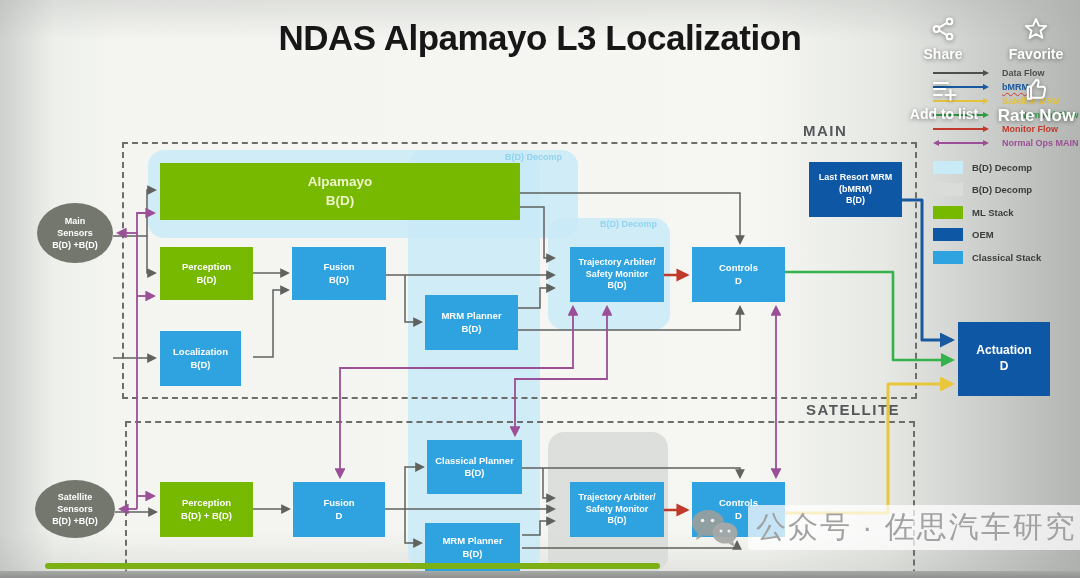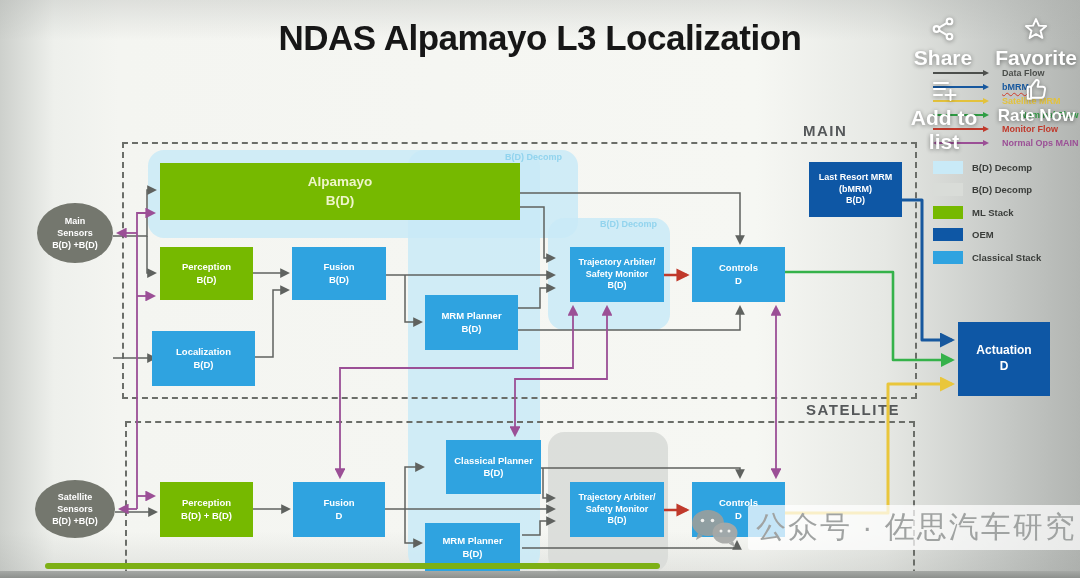--- a/index.html
+++ b/index.html
@@ -33,21 +33,21 @@
   .lar .ln{height:2px;flex:1;}
   .lar .hd{width:0;height:0;border-top:3.5px solid transparent;border-bottom:3.5px solid transparent;border-left:6px solid #000;}
   .lar .hdl{display:none;width:0;height:0;border-top:3.5px solid transparent;border-bottom:3.5px solid transparent;border-right:6px solid #000;}
   .lrow.double .hdl{display:block;}
   .lrow .ltx{font-size:9px;font-weight:700;color:#3a3d3a;white-space:nowrap;}
   .srow{display:flex;align-items:center;height:22.5px;gap:9px;}
   .srow .sw{width:30px;height:13px;flex:0 0 30px;}
   .srow .stx{font-size:9.5px;font-weight:700;color:#3a3d3a;white-space:nowrap;}
   
   .obtn{color:#fff;text-align:center;text-shadow:0 1px 4px rgba(0,0,0,.45);cursor:pointer;}
-  .obtn .olbl{font-size:21px;font-weight:700;margin-top:4px;}
+  .obtn .olbl{font-size:14px;font-weight:700;margin-top:4px;}
   .obtn.rate .olbl{font-size:17px;}
   .obtn svg{display:block;margin:0 auto;filter:drop-shadow(0 1px 2px rgba(0,0,0,.4));}
   
   .wm{left:688px;top:505px;display:flex;align-items:center;gap:8px;}
   .wmtext{font-size:30px;color:#a0a3a2;background:rgba(255,255,255,.72);padding:2px 8px;border-radius:3px;letter-spacing:2px;white-space:nowrap;}
   
   .progress{height:6px;border-radius:3px;}
   .pstrip{left:0;right:0;bottom:0;height:7px;background:linear-gradient(180deg,#a6a9a6,#8d908d);}
 </style>
 </head>
@@ -142,40 +142,40 @@
       <path d="M776 307 V477" marker-start="url(#m-purple)" marker-end="url(#m-purple)"></path>
     </g>
   </svg>
 
   <div class="abs node big" style="left: 160px; top: 163px; width: 360px; height: 57px; background: rgb(118, 185, 0);">Alpamayo
 B(D)</div>
   <div class="abs node" style="left: 160px; top: 247px; width: 93px; height: 53px; background: rgb(118, 185, 0);">Perception
 B(D)</div>
   <div class="abs node" style="left: 292px; top: 247px; width: 94px; height: 53px; background: rgb(47, 163, 224);">Fusion
 B(D)</div>
-  <div class="abs node" style="left: 152px; top: 331px; width: 103px; height: 55px; background: rgb(47, 163, 224);">Localization
+  <div class="abs node" style="left: 160px; top: 331px; width: 81px; height: 55px; background: rgb(47, 163, 224);">Localization
 B(D)</div>
   <div class="abs node" style="left: 425px; top: 295px; width: 93px; height: 55px; background: rgb(47, 163, 224);">MRM Planner
 B(D)</div>
   <div class="abs node small" style="left: 558px; top: 247px; width: 94px; height: 55px; background: rgb(47, 163, 224);">Trajectory Arbiter/
 Safety Monitor
 B(D)</div>
   <div class="abs node" style="left: 692px; top: 247px; width: 93px; height: 55px; background: rgb(47, 163, 224);">Controls
 D</div>
   <div class="abs node small" style="left: 797px; top: 162px; width: 93px; height: 55px; background: rgb(14, 87, 165);">Last Resort MRM
 (bMRM)
 B(D)</div>
   <div class="abs node" style="left: 958px; top: 322px; width: 92px; height: 74px; font-size: 12px; background: rgb(14, 87, 165);">Actuation
 D</div>
 
   <div class="abs node" style="left: 160px; top: 482px; width: 93px; height: 55px; background: rgb(118, 185, 0);">Perception
 B(D) + B(D)</div>
   <div class="abs node" style="left: 293px; top: 482px; width: 92px; height: 55px; background: rgb(47, 163, 224);">Fusion
 D</div>
-  <div class="abs node" style="left: 446px; top: 440px; width: 95px; height: 54px; background: rgb(47, 163, 224);">Classical Planner
+  <div class="abs node" style="left: 427px; top: 440px; width: 95px; height: 54px; background: rgb(47, 163, 224);">Classical Planner
 B(D)</div>
   <div class="abs node" style="left: 425px; top: 523px; width: 95px; height: 49px; background: rgb(47, 163, 224);">MRM Planner
 B(D)</div>
   <div class="abs node small" style="left: 558px; top: 482px; width: 94px; height: 55px; background: rgb(47, 163, 224);">Trajectory Arbiter/
 Safety Monitor
 B(D)</div>
   <div class="abs node" style="left: 692px; top: 482px; width: 93px; height: 55px; background: rgb(47, 163, 224);">Controls
 D</div>
 
   <div class="abs oval" style="left: 37px; top: 203px; width: 76px; height: 60px; background: rgb(116, 119, 110);">Main

